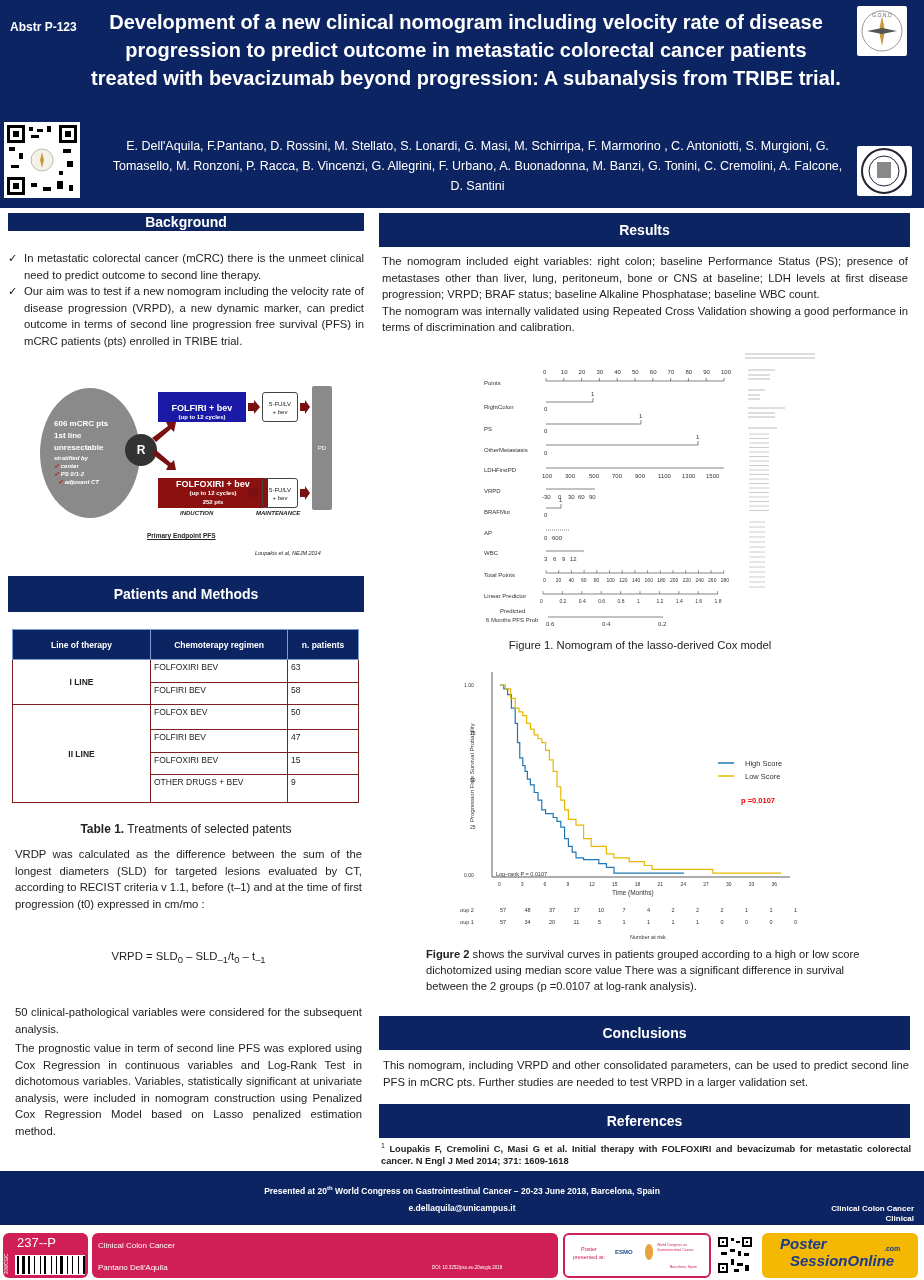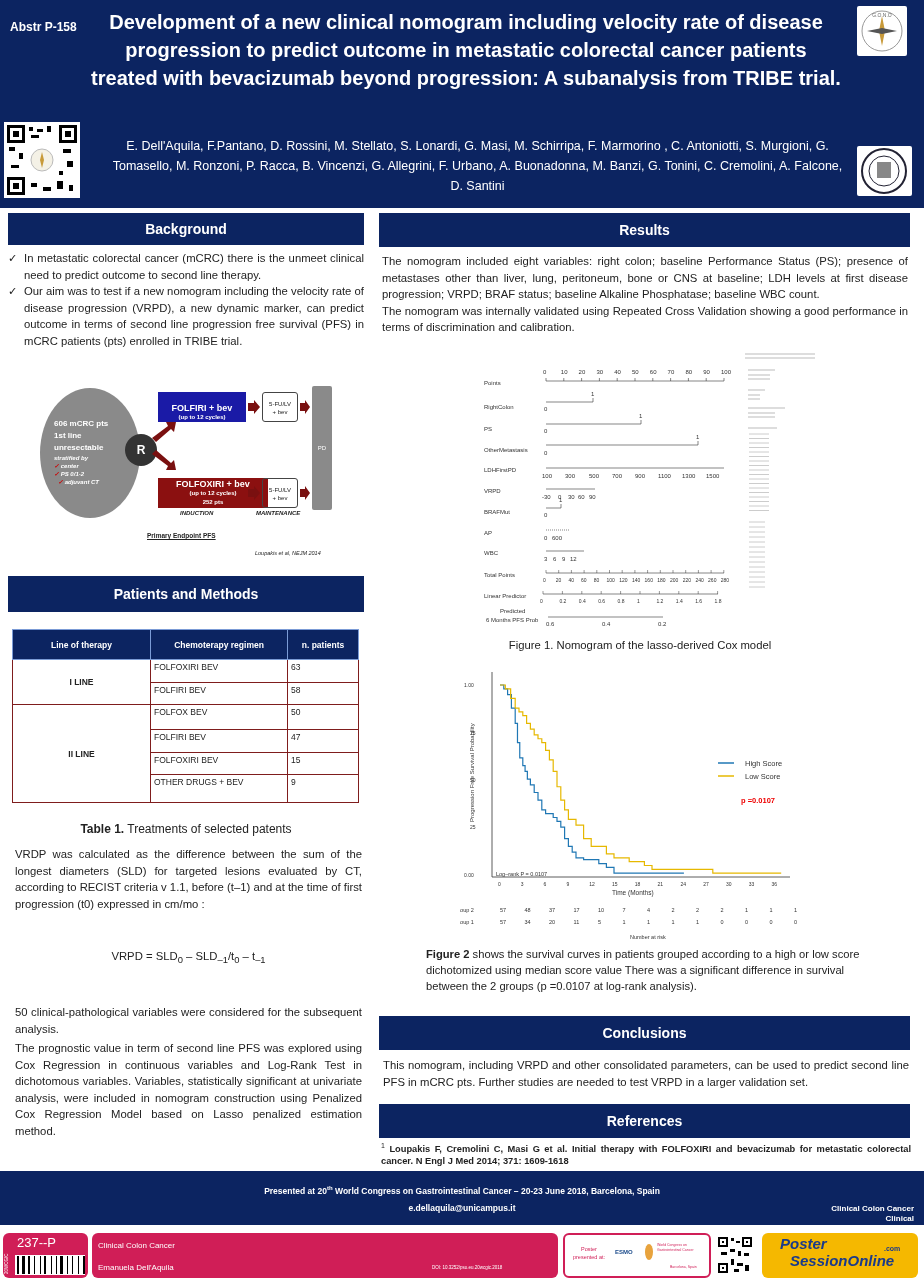--- a/index.html
+++ b/index.html
@@ -19,21 +19,21 @@
 table.t1 th{background:#0c2461;color:#fff;font-weight:bold;height:30px;border:1px solid #7b9bd6}
 table.t1 td{border:1px solid #7f1d1d;padding:2px 3px;vertical-align:top;height:22.5px}
 table.t1 td.line{font-weight:bold;text-align:center;vertical-align:middle}
 .footer-bar{left:0;top:1171px;width:924px;height:54px;background:#0c2461;color:#fff}
 .pink{background:#d01e57;color:#fff;border-radius:6px}
 </style>
 </head>
 <body>
 
 <div id="header" class="abs">
-  <div id="abstr" class="abs">Abstr P-158</div>
+  <div id="abstr" class="abs">Abstr P-123</div>
   <div id="title" class="abs">Development of a new clinical nomogram including velocity rate of disease progression to predict outcome in metastatic colorectal cancer patients treated with bevacizumab beyond progression: A subanalysis from TRIBE trial.</div>
   <div id="authors" class="abs">E. Dell'Aquila, F.Pantano, D. Rossini, M. Stellato, S. Lonardi, G. Masi, M. Schirripa, F. Marmorino , C. Antoniotti, S. Murgioni, G. Tomasello, M. Ronzoni, P. Racca, B. Vincenzi,  G. Allegrini, F. Urbano, A. Buonadonna, M. Banzi, G. Tonini, C. Cremolini, A. Falcone, D. Santini</div>
   <div class="abs logo" style="left:857px;top:6px;width:50px;height:50px">
     <svg width="50" height="50">
       <circle cx="25" cy="25" r="20" fill="none" stroke="#999" stroke-width="1"></circle>
       <polygon points="25,10 28,25 25,40 22,25" fill="#c89a3a"></polygon>
       <polygon points="10,25 25,22 40,25 25,28" fill="#555"></polygon>
       <text x="25" y="11" font-size="5" text-anchor="middle" fill="#666" font-family="Liberation Sans, sans-serif">G.O.N.O</text>
     </svg>
   </div>
@@ -70,21 +70,21 @@
           <rect x="36" y="62" width="8" height="4"></rect>
           <rect x="50" y="56" width="6" height="8"></rect>
           <rect x="62" y="60" width="4" height="6"></rect>
         </g>
       <circle cx="35" cy="35" r="11" fill="#f4f1e6" stroke="#bbb"></circle>
       <polygon points="35,27 37,35 35,43 33,35" fill="#c89a3a"></polygon>
     </svg>
   </div>
 </div>
 
-<div class="abs sec-head" style="left:8px;top:213px;width:356px;height:32px">Background</div>
+<div class="abs sec-head" style="left:8px;top:213px;width:356px;height:18px">Background</div>
 <div class="abs txt" style="left:8px;top:250px;width:356px">
   <div class="bul">
       <span class="ck">✓</span>
       <span>In metastatic colorectal cancer (mCRC) there is the unmeet clinical need to predict outcome to second line therapy.</span>
     </div>
   <div class="bul">
       <span class="ck">✓</span>
       <span>Our aim was to test if a new nomogram including the velocity rate of disease progression (VRPD), a new dynamic marker, can predict outcome in terms of second line progression free survival (PFS) in mCRC patients (pts) enrolled in TRIBE trial.</span>
     </div>
 </div>
@@ -496,21 +496,21 @@
           <rect x="52" y="1" width="1" height="18"></rect>
           <rect x="57" y="1" width="1" height="18"></rect>
           <rect x="63" y="1" width="1" height="18"></rect>
           <rect x="68" y="1" width="2" height="18"></rect>
         </g>
       </svg>
   </div>
 </div>
 <div class="abs pink" style="left:92px;top:1233px;width:466px;height:45px">
   <div class="abs" style="left:6px;top:8px;font-size:8px">Clinical Colon Cancer</div>
-  <div class="abs" style="left:6px;top:30px;font-size:8px">Emanuela Dell'Aquila</div>
+  <div class="abs" style="left:6px;top:30px;font-size:8px">Pantano Dell'Aquila</div>
   <div class="abs" style="left:340px;top:32px;font-size:4.5px">DOI: 10.3252/pso.eu.20wcgic.2018</div>
 </div>
 <div class="abs" style="left:563px;top:1233px;width:148px;height:45px;border:2px solid #d01e57;border-radius:6px;background:#fff">
   <div class="abs" style="left:4px;top:10px;width:40px;text-align:center;font-size:5.5px;color:#d01e57;line-height:8px">
     <div>Poster</div>
     <div>presented at:</div>
   </div>
   <div class="abs" style="left:50px;top:14px;font-size:6px;font-weight:bold;color:#1a4a8a">ESMO</div>
   <svg class="abs" style="left:78px;top:8px" width="12" height="18">
       <ellipse cx="6" cy="9" rx="4" ry="8" fill="#e8a33d"></ellipse>

